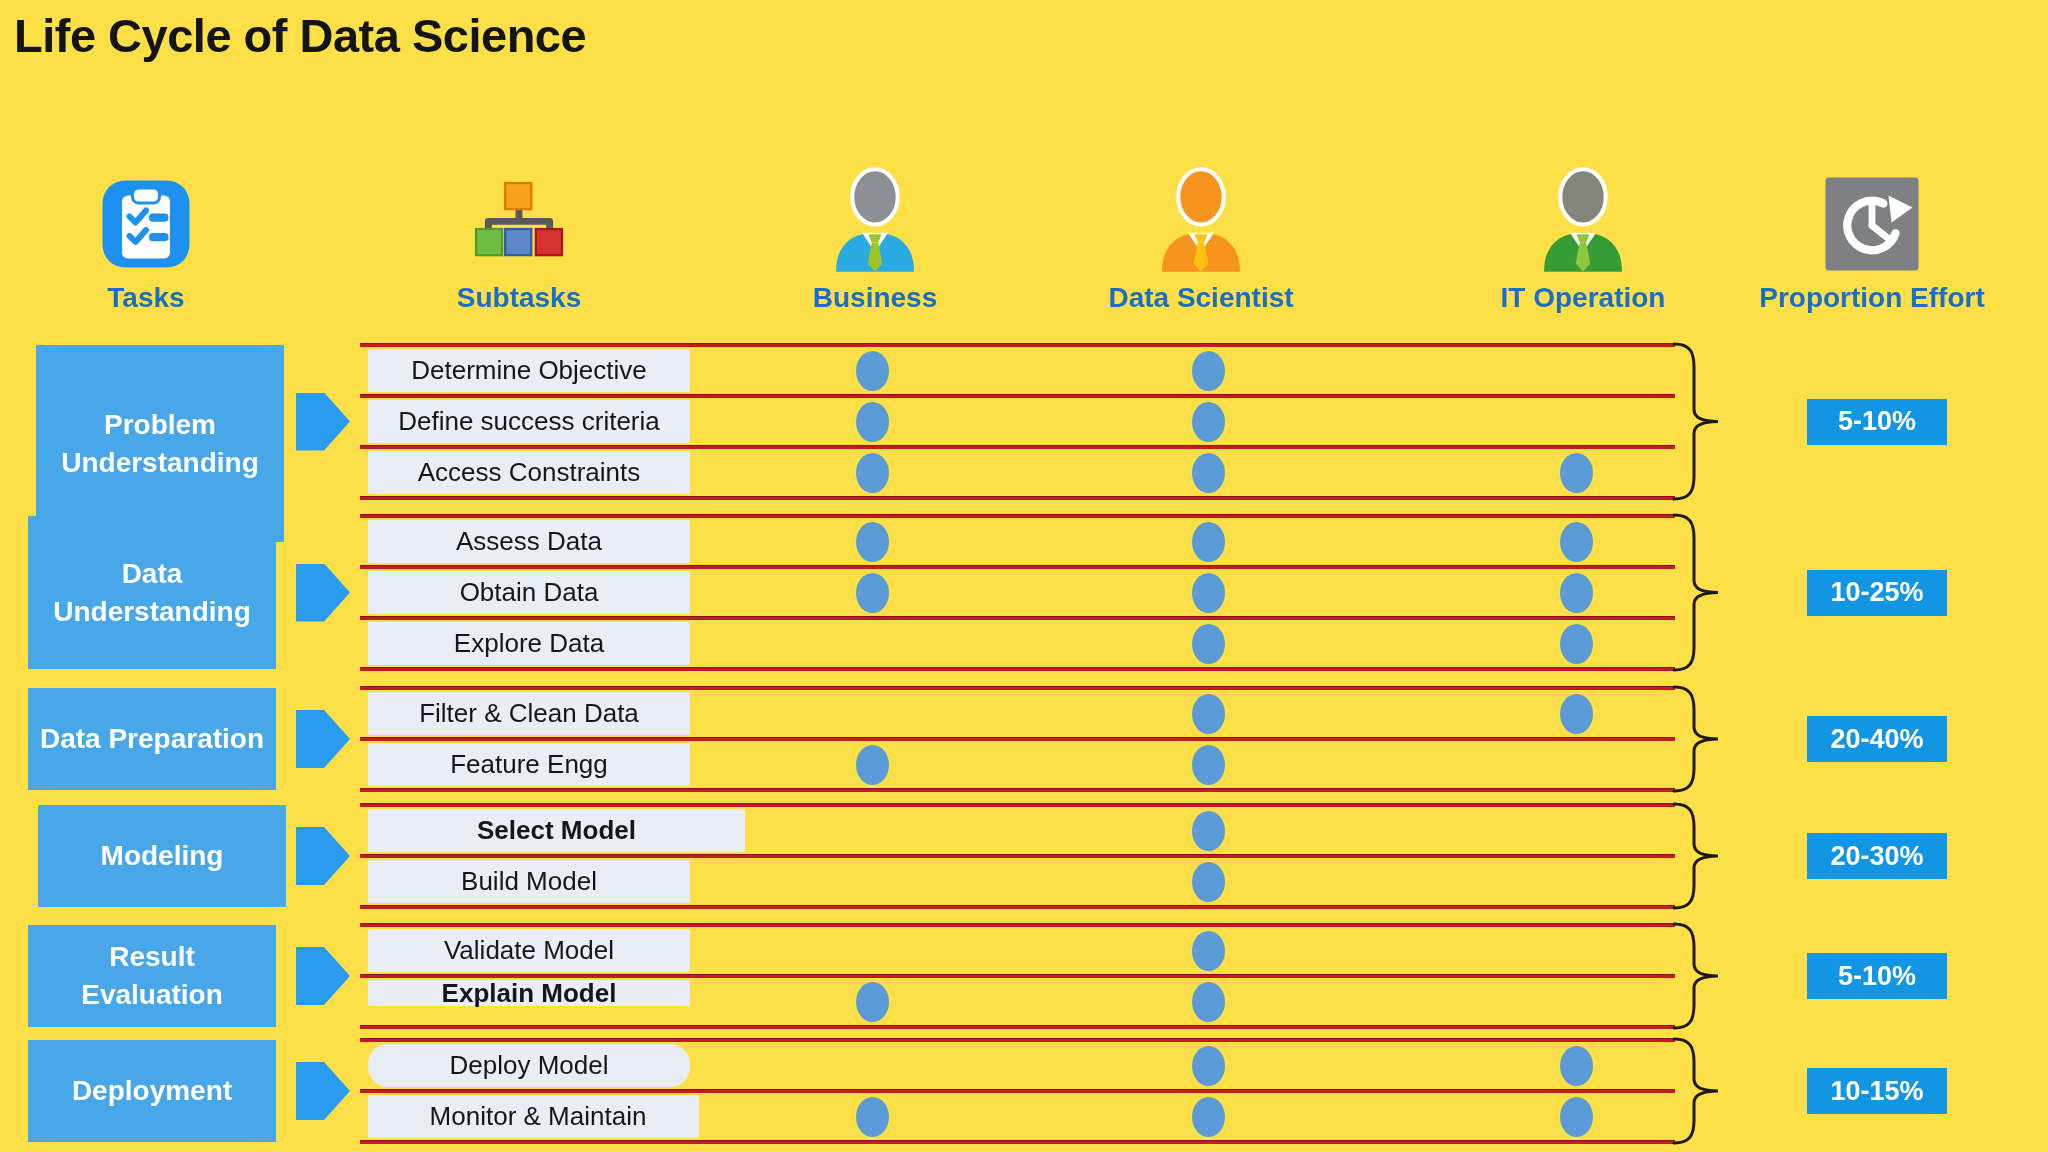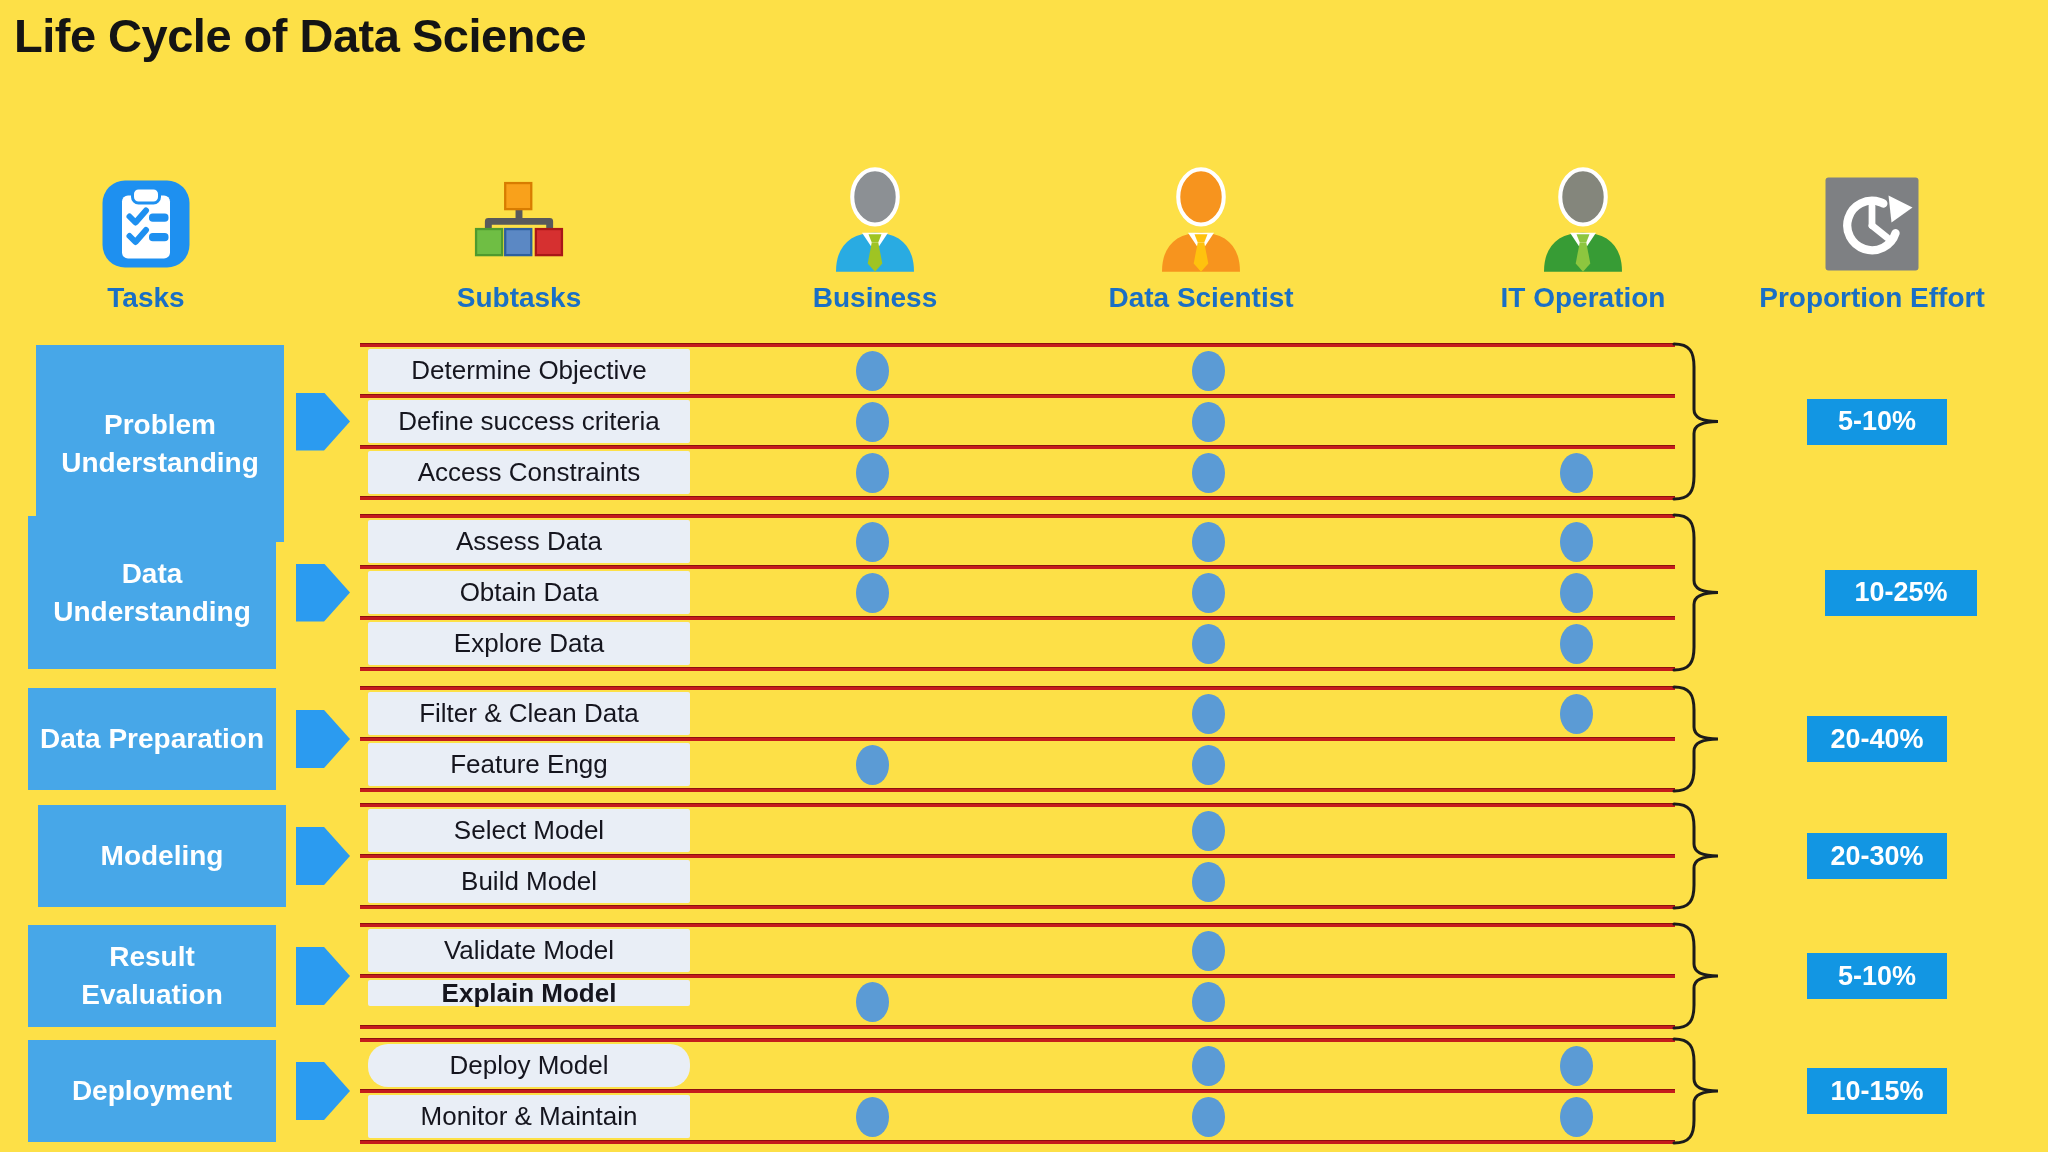--- a/index.html
+++ b/index.html
@@ -143,40 +143,40 @@
       <div class="dot" style="left: 1192px; top: 572.5px; width: 33px; height: 40px;"></div>
       <div class="dot" style="left: 1560px; top: 572.5px; width: 33px; height: 40px;"></div>
       <div class="red-line" style="left: 360px; top: 616px; width: 1315px; height: 3px;"></div>
       <div class="pill" style="left: 368px; top: 622px; width: 322px; height: 43px;">Explore Data</div>
       <div class="dot" style="left: 1192px; top: 623.5px; width: 33px; height: 40px;"></div>
       <div class="dot" style="left: 1560px; top: 623.5px; width: 33px; height: 40px;"></div>
       <div class="red-line" style="left: 360px; top: 667px; width: 1315px; height: 3px;"></div>
       <svg class="brace" width="56" height="161" viewBox="0 0 56 161" style="left: 1668px; top: 512px;">
         <path d="M6 3 C22 3 26 11 26 26 L26 68.5 C26 76.5 33 80.5 50 80.5 C33 80.5 26 84.5 26 92.5 L26 135 C26 150 22 158 6 158" fill="none" stroke="#1b1b1b" stroke-width="3" stroke-linecap="round"></path>
       </svg>
-      <div class="badge" style="left: 1807px; top: 569.5px; width: 152px; height: 46px; margin-left: 18px;">10-25%</div>
+      <div class="badge" style="left: 1807px; top: 569.5px; width: 140px; height: 46px;">10-25%</div>
       <div class="task-box" style="left: 28px; top: 688px; width: 248px; height: 102px;">Data Preparation</div>
       <div class="task-arrow" style="left: 296px; top: 710px; width: 54px; height: 58px;"></div>
       <div class="red-line" style="left: 360px; top: 686px; width: 1315px; height: 3px;"></div>
       <div class="pill" style="left: 368px; top: 692px; width: 322px; height: 43px;">Filter &amp; Clean Data</div>
       <div class="dot" style="left: 1192px; top: 693.5px; width: 33px; height: 40px;"></div>
       <div class="dot" style="left: 1560px; top: 693.5px; width: 33px; height: 40px;"></div>
       <div class="red-line" style="left: 360px; top: 737px; width: 1315px; height: 3px;"></div>
       <div class="pill" style="left: 368px; top: 743px; width: 322px; height: 43px;">Feature Engg</div>
       <div class="dot" style="left: 856px; top: 744.5px; width: 33px; height: 40px;"></div>
       <div class="dot" style="left: 1192px; top: 744.5px; width: 33px; height: 40px;"></div>
       <div class="red-line" style="left: 360px; top: 788px; width: 1315px; height: 3px;"></div>
       <svg class="brace" width="56" height="110" viewBox="0 0 56 110" style="left: 1668px; top: 684px;">
         <path d="M6 3 C22 3 26 11 26 26 L26 43 C26 51 33 55 50 55 C33 55 26 59 26 67 L26 84 C26 99 22 107 6 107" fill="none" stroke="#1b1b1b" stroke-width="3" stroke-linecap="round"></path>
       </svg>
       <div class="badge" style="left: 1807px; top: 716px; width: 140px; height: 46px;">20-40%</div>
       <div class="task-box" style="left: 38px; top: 805px; width: 248px; height: 102px;">Modeling</div>
       <div class="task-arrow" style="left: 296px; top: 827px; width: 54px; height: 58px;"></div>
       <div class="red-line" style="left: 360px; top: 803px; width: 1315px; height: 3px;"></div>
-      <div class="pill" style="left: 368px; top: 809px; width: 322px; height: 43px;">Select Model</div>
+      <div class="pill" style="left: 368px; top: 809px; width: 377px; height: 43px; font-weight: bold;">Select Model</div>
       <div class="dot" style="left: 1192px; top: 810.5px; width: 33px; height: 40px;"></div>
       <div class="red-line" style="left: 360px; top: 854px; width: 1315px; height: 3px;"></div>
       <div class="pill" style="left: 368px; top: 860px; width: 322px; height: 43px;">Build Model</div>
       <div class="dot" style="left: 1192px; top: 861.5px; width: 33px; height: 40px;"></div>
       <div class="red-line" style="left: 360px; top: 905px; width: 1315px; height: 3px;"></div>
       <svg class="brace" width="56" height="110" viewBox="0 0 56 110" style="left: 1668px; top: 801px;">
         <path d="M6 3 C22 3 26 11 26 26 L26 43 C26 51 33 55 50 55 C33 55 26 59 26 67 L26 84 C26 99 22 107 6 107" fill="none" stroke="#1b1b1b" stroke-width="3" stroke-linecap="round"></path>
       </svg>
       <div class="badge" style="left: 1807px; top: 833px; width: 140px; height: 46px;">20-30%</div>
       <div class="task-box" style="left: 28px; top: 925px; width: 248px; height: 102px;">Result Evaluation</div>
@@ -193,21 +193,21 @@
         <path d="M6 3 C22 3 26 11 26 26 L26 43 C26 51 33 55 50 55 C33 55 26 59 26 67 L26 84 C26 99 22 107 6 107" fill="none" stroke="#1b1b1b" stroke-width="3" stroke-linecap="round"></path>
       </svg>
       <div class="badge" style="left: 1807px; top: 953px; width: 140px; height: 46px;">5-10%</div>
       <div class="task-box" style="left: 28px; top: 1040px; width: 248px; height: 102px;">Deployment</div>
       <div class="task-arrow" style="left: 296px; top: 1062px; width: 54px; height: 58px;"></div>
       <div class="red-line" style="left: 360px; top: 1038px; width: 1315px; height: 3px;"></div>
       <div class="pill" style="left: 368px; top: 1044px; width: 322px; height: 43px; border-radius: 20px;">Deploy Model</div>
       <div class="dot" style="left: 1192px; top: 1045.5px; width: 33px; height: 40px;"></div>
       <div class="dot" style="left: 1560px; top: 1045.5px; width: 33px; height: 40px;"></div>
       <div class="red-line" style="left: 360px; top: 1089px; width: 1315px; height: 3px;"></div>
-      <div class="pill" style="left: 368px; top: 1095px; width: 322px; height: 43px;">Monitor &amp; Maintain</div>
+      <div class="pill" style="left: 368px; top: 1095px; width: 322px; height: 43px; padding-left: 9px;">Monitor &amp; Maintain</div>
       <div class="dot" style="left: 856px; top: 1096.5px; width: 33px; height: 40px;"></div>
       <div class="dot" style="left: 1192px; top: 1096.5px; width: 33px; height: 40px;"></div>
       <div class="dot" style="left: 1560px; top: 1096.5px; width: 33px; height: 40px;"></div>
       <div class="red-line" style="left: 360px; top: 1140px; width: 1315px; height: 3px;"></div>
       <svg class="brace" width="56" height="110" viewBox="0 0 56 110" style="left: 1668px; top: 1036px;">
         <path d="M6 3 C22 3 26 11 26 26 L26 43 C26 51 33 55 50 55 C33 55 26 59 26 67 L26 84 C26 99 22 107 6 107" fill="none" stroke="#1b1b1b" stroke-width="3" stroke-linecap="round"></path>
       </svg>
       <div class="badge" style="left: 1807px; top: 1068px; width: 140px; height: 46px;">10-15%</div>
     </div>
 

